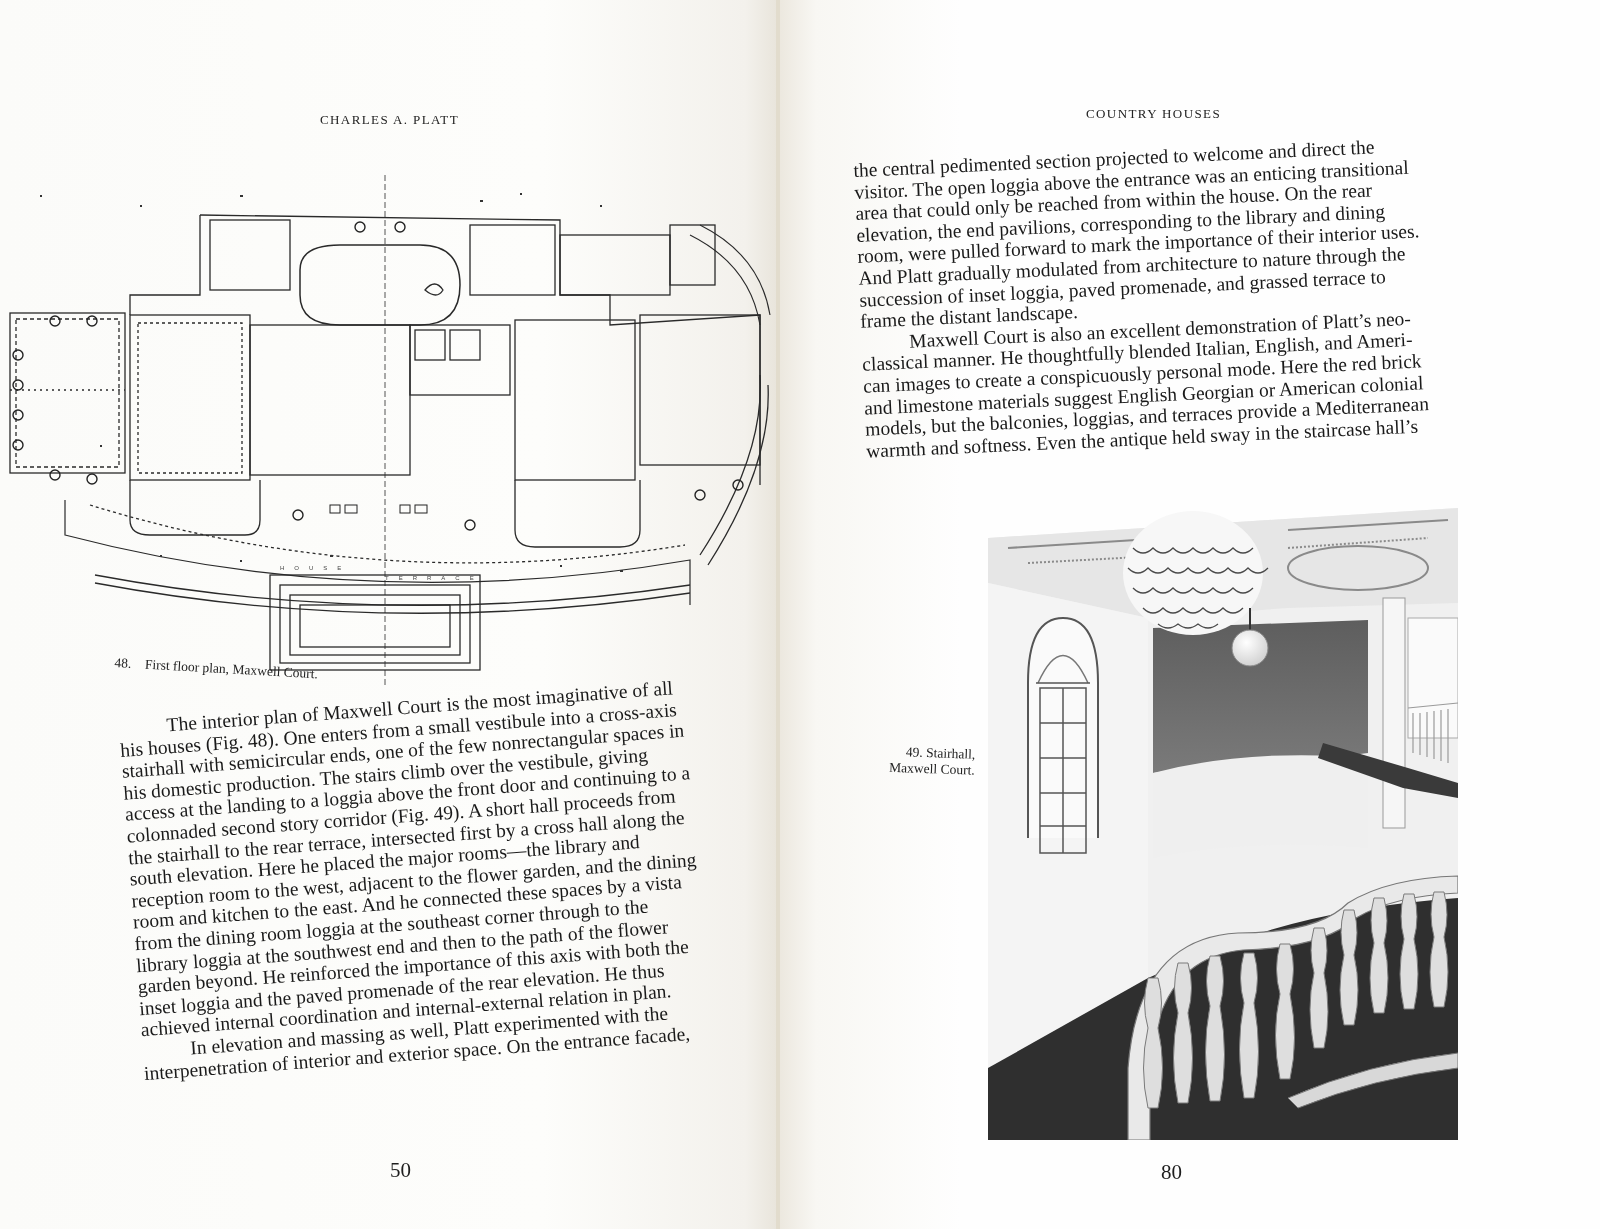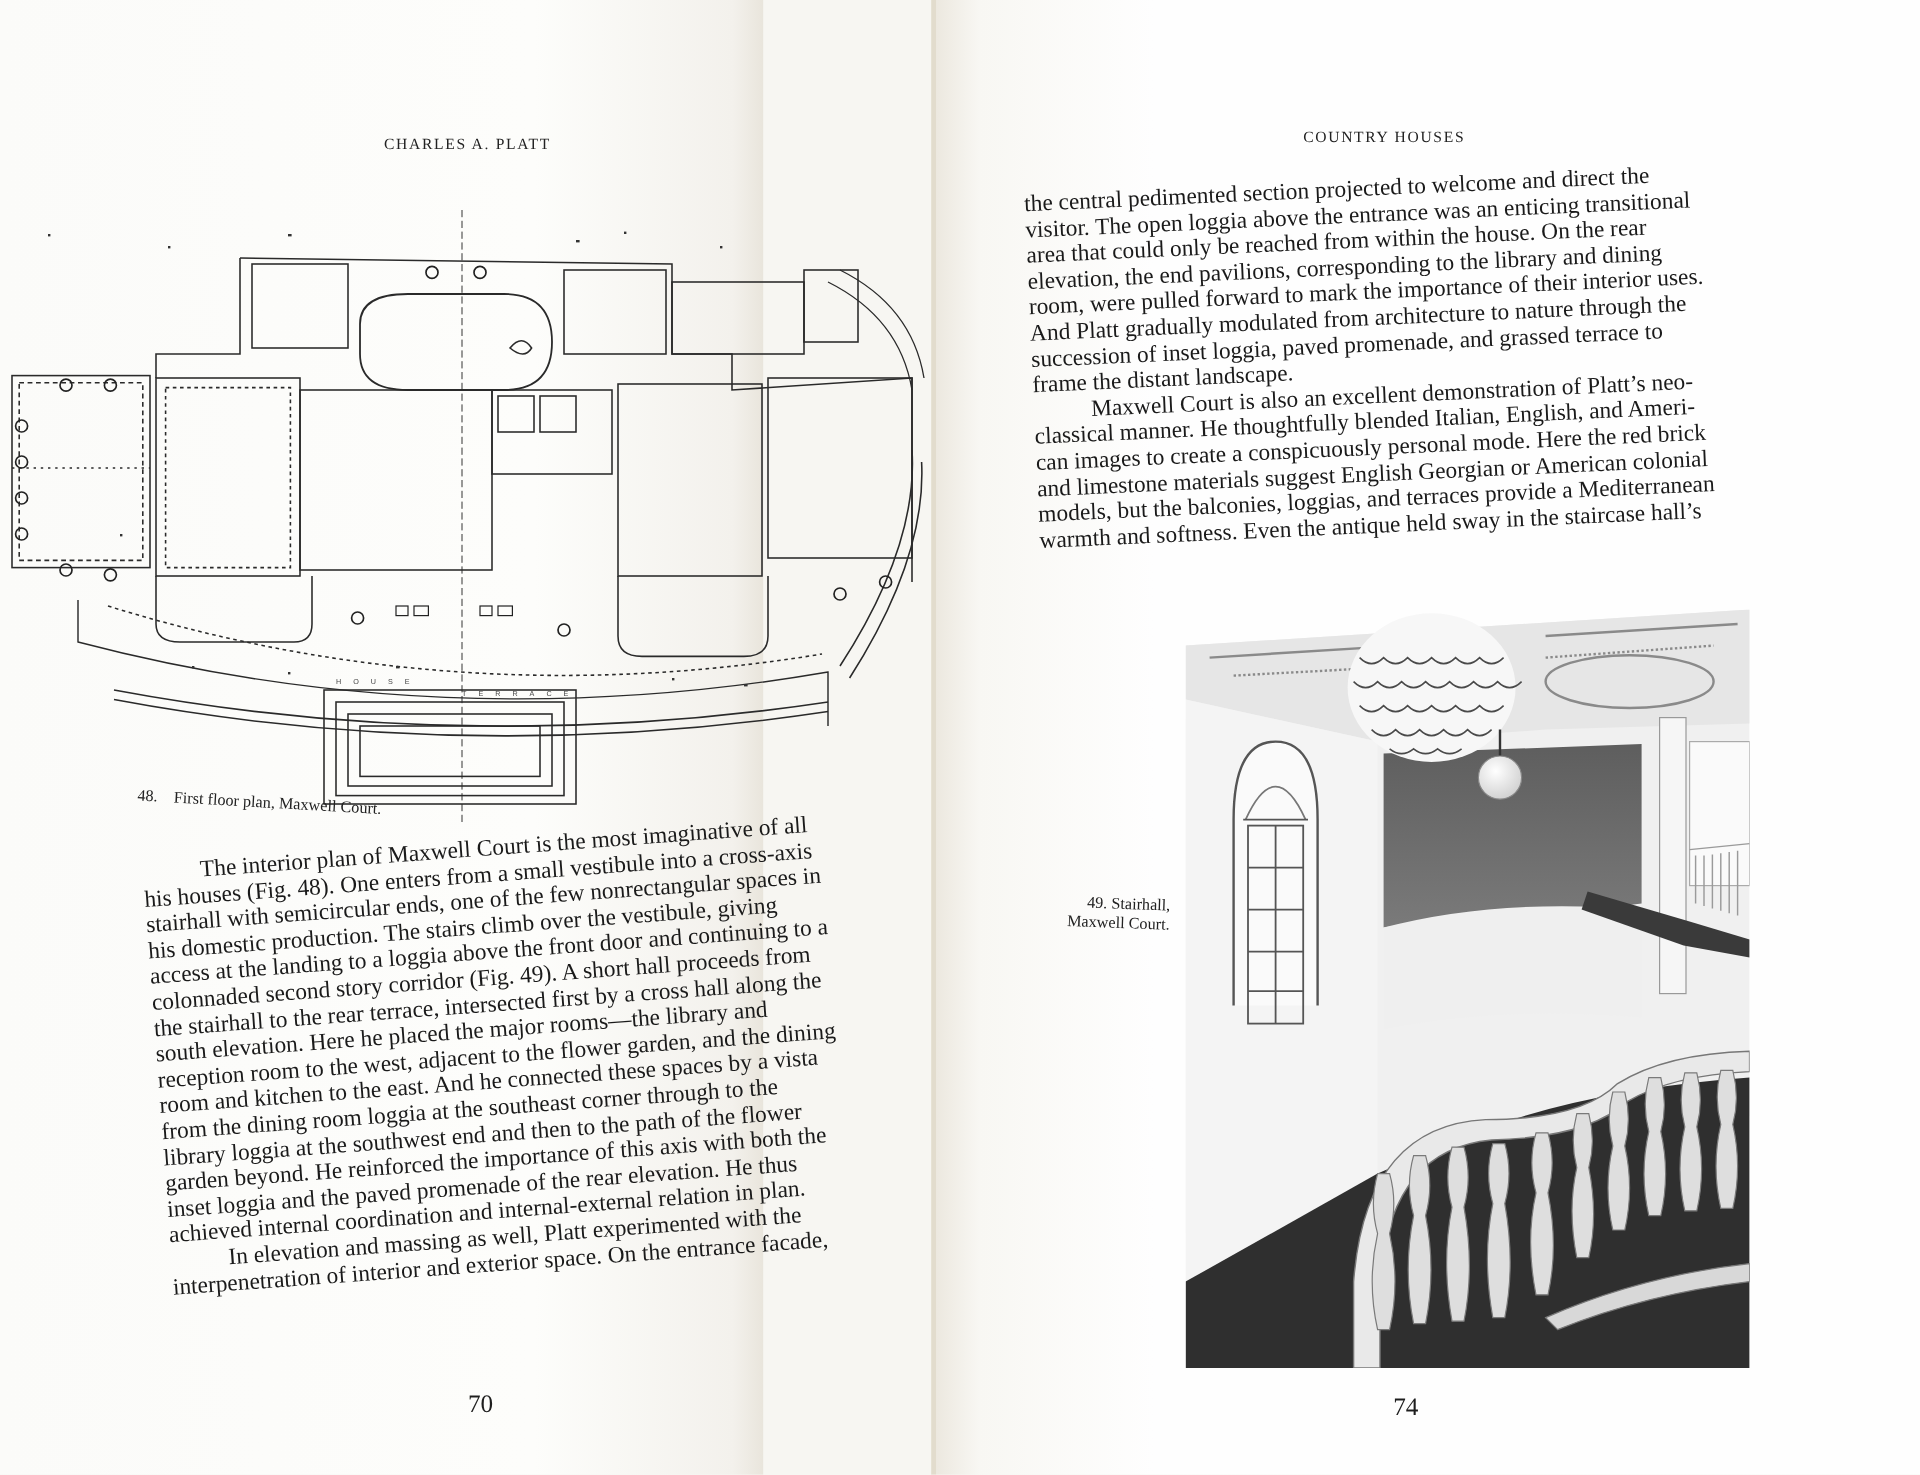--- a/index.html
+++ b/index.html
@@ -3,21 +3,21 @@
 <meta charset="utf-8">
 <style>
   html, body { margin:0; padding:0; }
   body {
     width:1600px; height:1229px; position:relative; overflow:hidden;
     background:#f7f6f2;
     font-family:"Liberation Serif","DejaVu Serif",serif;
     color:#1c1c1c;
   }
   .page { position:absolute; top:0; height:1229px; }
-  .page.left { left:0; width:636px; background:linear-gradient(90deg,#fbfbf9 0%,#fdfdfb 70%,#f3f1ec 96%,#e9e5dc 100%); }
+  .page.left { left:0; width:776px; background:linear-gradient(90deg,#fbfbf9 0%,#fdfdfb 70%,#f3f1ec 96%,#e9e5dc 100%); }
   .page.right { left:780px; width:904px; background:linear-gradient(90deg,#ece8df 0%,#f8f7f3 4%,#fefefe 20%,#fefefe 100%); }
   .gutter { position:absolute; left:776px; top:0; width:4px; height:1229px; background:#e2dccd; }
 
   .running-head { position:absolute; font-size:13px; letter-spacing:1.4px; text-transform:uppercase; color:#222; white-space:nowrap; }
   .page-number { position:absolute; font-size:21px; color:#1e1e1e; }
 
   .caption { position:absolute; font-size:13.5px; line-height:16px; color:#222; white-space:nowrap; }
 
   .text-block { position:absolute; font-size:19.5px; line-height:21.6px; color:#1a1a1a; }
   .text-block .line { white-space:nowrap; display:block; }
@@ -142,21 +142,21 @@
     <span class="line">room and kitchen to the east. And he connected these spaces by a vista</span>
     <span class="line">from the dining room loggia at the southeast corner through to the</span>
     <span class="line">library loggia at the southwest end and then to the path of the flower</span>
     <span class="line">garden beyond. He reinforced the importance of this axis with both the</span>
     <span class="line">inset loggia and the paved promenade of the rear elevation. He thus</span>
     <span class="line">achieved internal coordination and internal-external relation in plan.</span>
     <span class="line indent">In elevation and massing as well, Platt experimented with the</span>
     <span class="line">interpenetration of interior and exterior space. On the entrance facade,</span>
   </div>
 
-  <div class="page-number" style="left:390px;top:1158px;">70</div>
+  <div class="page-number" style="left:390px;top:1158px;">50</div>
 </div>
 
 <div class="gutter"></div>
 
 <div class="page right">
   <div class="running-head" style="left:306px;top:106px;">COUNTRY HOUSES</div>
 
   <div class="text-block" style="left:73px;top:160px;width:600px;transform:rotate(-2.6deg);transform-origin:0 0;">
     <span class="line">the central pedimented section projected to welcome and direct the</span>
     <span class="line">visitor. The open loggia above the entrance was an enticing transitional</span>
@@ -175,21 +175,21 @@
   </div>
 
   <div class="caption" style="left:95px;top:745px;text-align:right;width:100px;transform:rotate(2deg);">
     <div>
       <span>49.</span>
       <span>Stairhall,</span>
     </div>
     <div>Maxwell Court.</div>
   </div>
 
-  <div class="page-number" style="left:381px;top:1160px;">74</div>
+  <div class="page-number" style="left:381px;top:1160px;">80</div>
 </div>
 
 <svg class="figure photo" viewBox="0 0 470 632" xmlns="http://www.w3.org/2000/svg">
   <defs>
     <linearGradient id="wallG" x1="0" y1="0" x2="0" y2="1">
       <stop offset="0" stop-color="#5e5e5e"></stop>
         <stop offset="1" stop-color="#7a7a7a"></stop>
     </linearGradient>
     <radialGradient id="globeG" cx="0.4" cy="0.35" r="0.7">
       <stop offset="0" stop-color="#ffffff"></stop>

